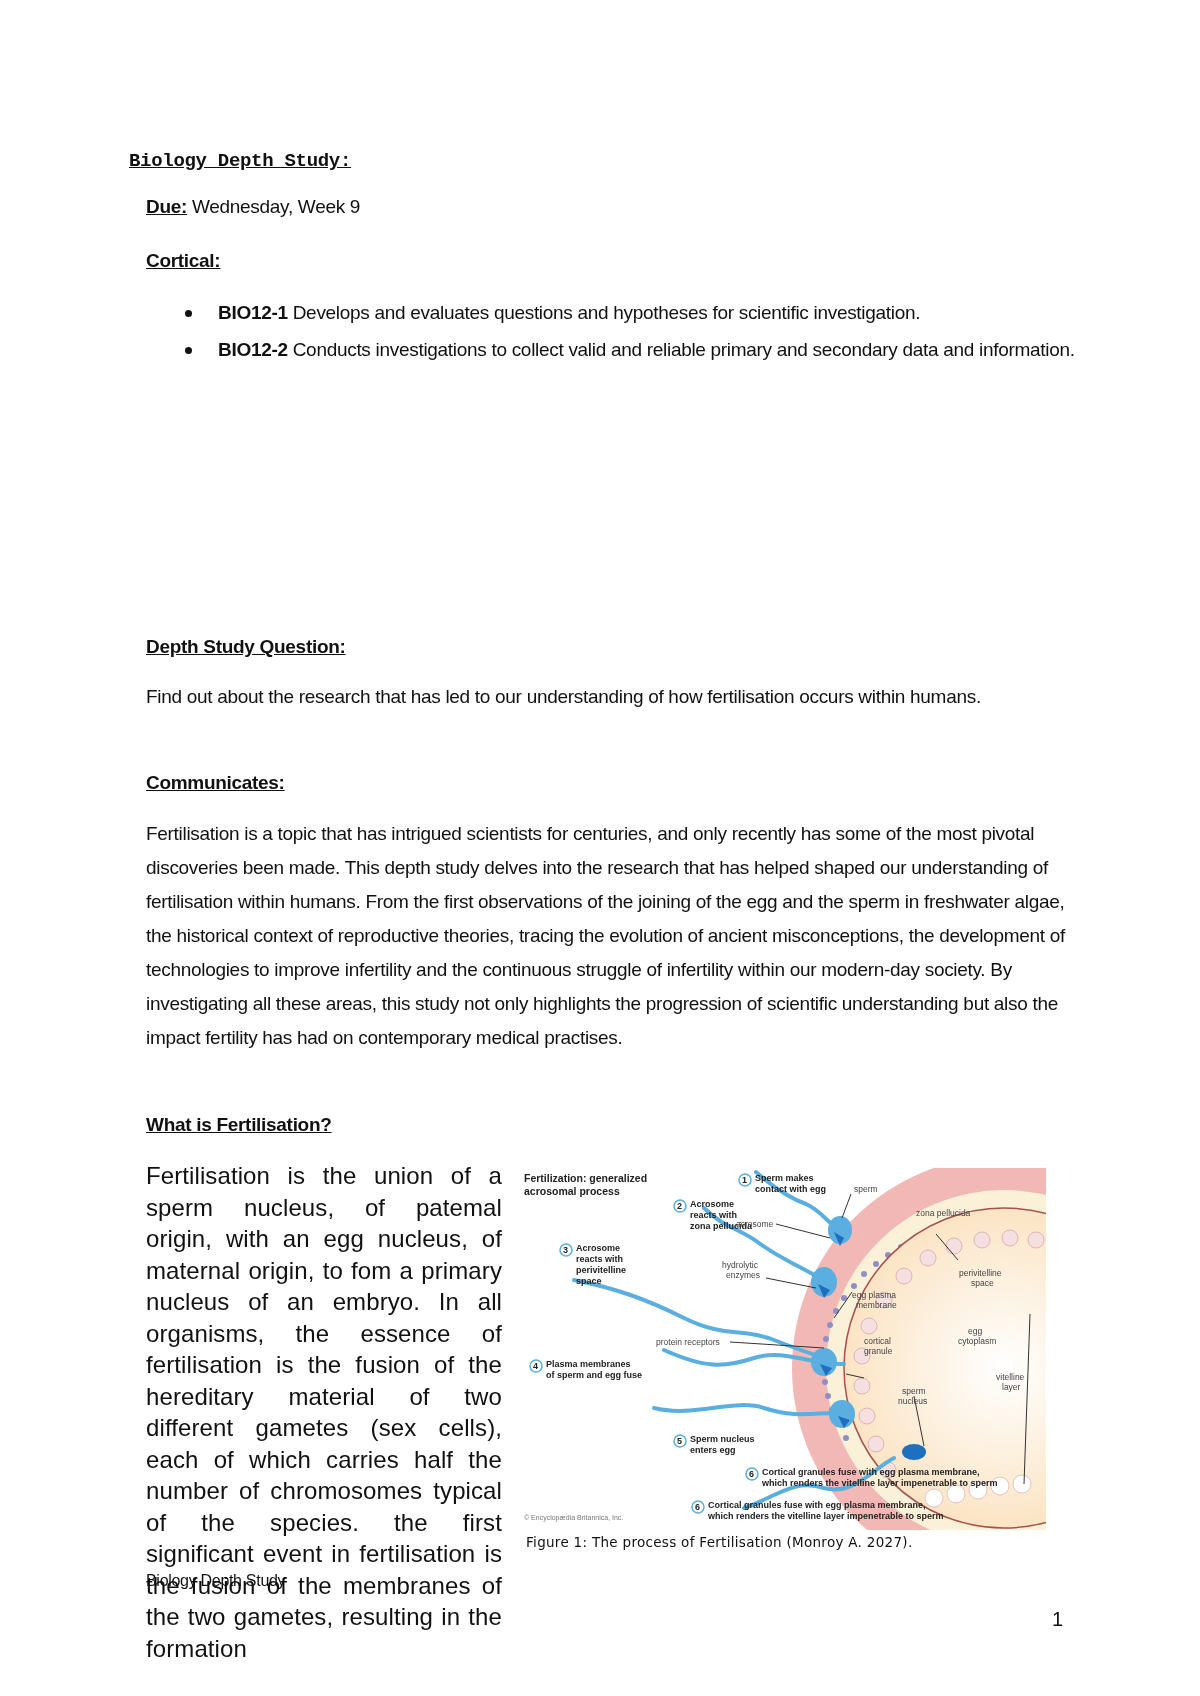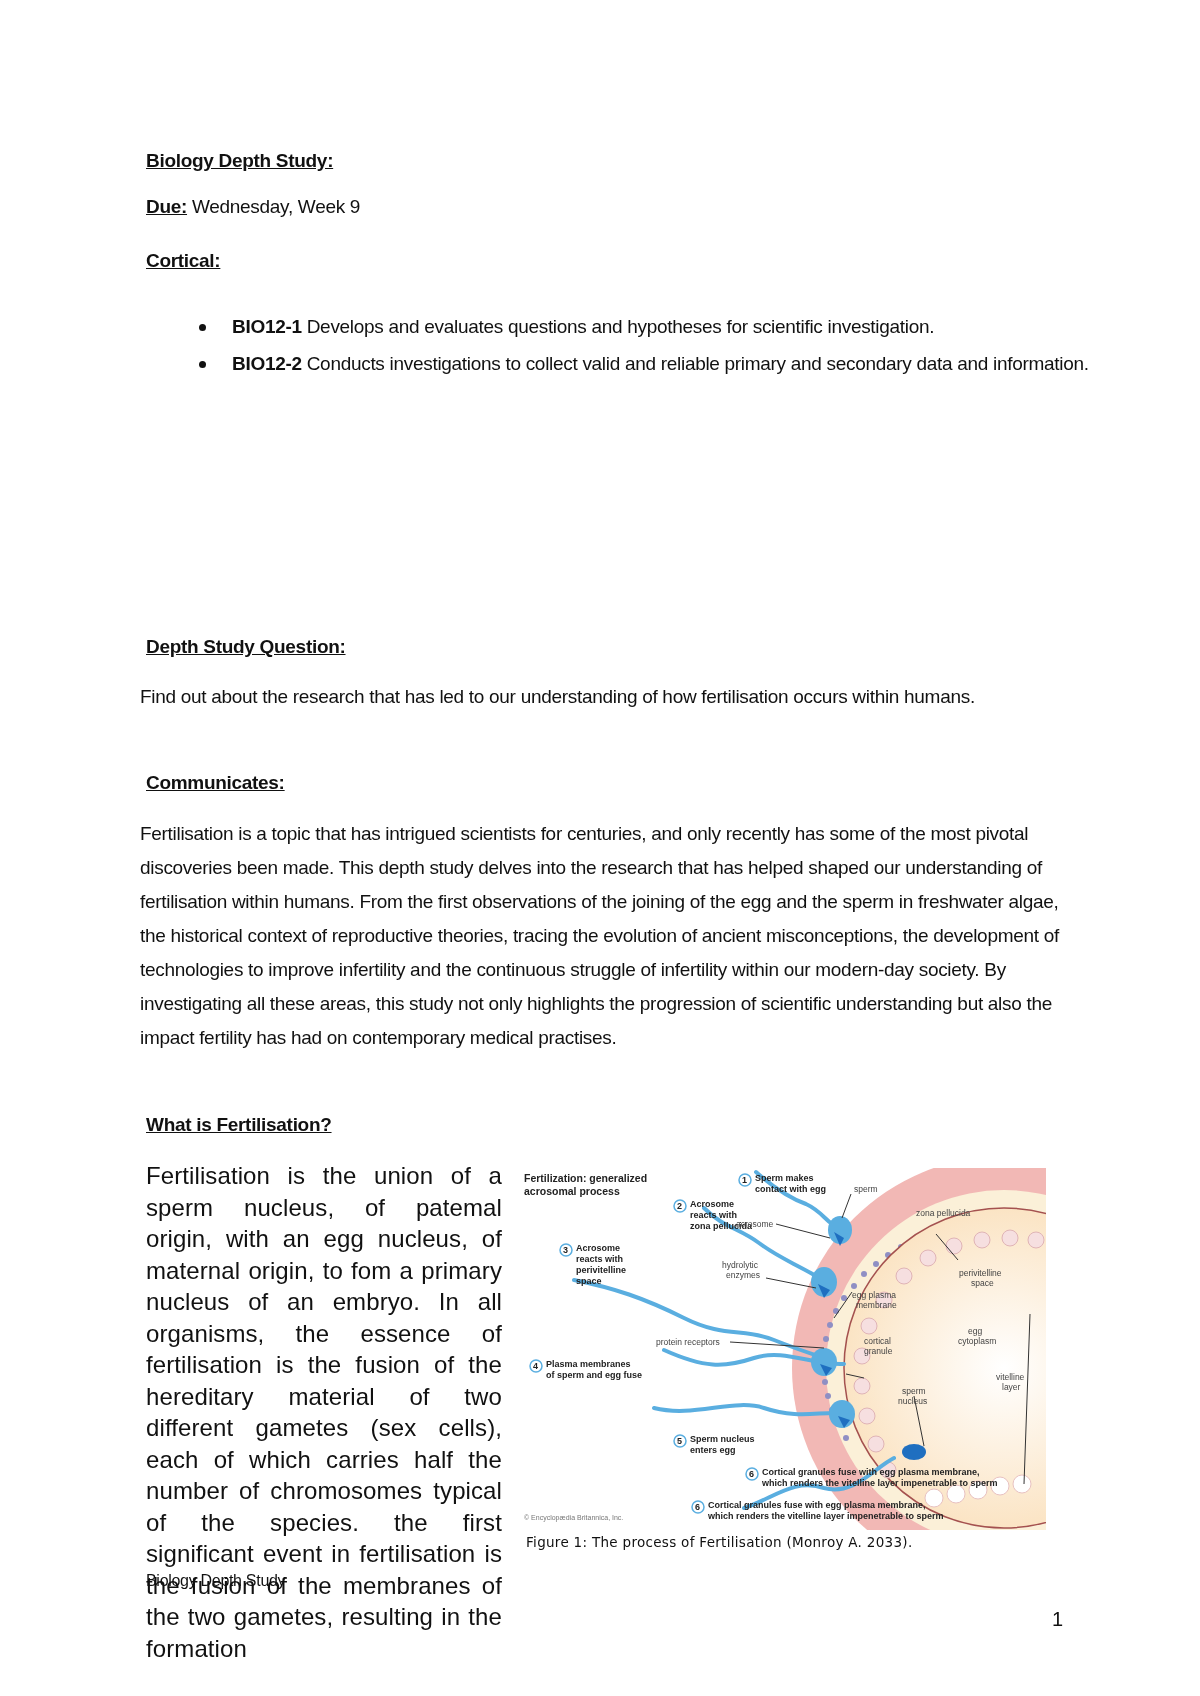--- a/index.html
+++ b/index.html
@@ -3,38 +3,38 @@
 <meta charset="utf-8">
 <style>
   html, body { margin: 0; padding: 0; background: #ffffff; }
   body { width: 1200px; height: 1696px; position: relative; overflow: hidden;
          font-family: "Liberation Sans", sans-serif; color: #111; }
   .page { position: absolute; left: 0; top: 0; width: 1200px; height: 1696px; }
   .abs { position: absolute; }
   .h { font-weight: bold; text-decoration: underline; font-size: 19px; letter-spacing: -0.3px; }
   .txt { font-size: 19px; letter-spacing: -0.3px; }
   .due { left: 146px; top: 196px; }
-  ul.outcomes { position: absolute; left: 146px; top: 296px; width: 920px; margin: 14px; padding: 0 0 0 72px; list-style: none; }
+  ul.outcomes { position: absolute; left: 146px; top: 296px; width: 920px; margin: 0; padding: 0 0 0 72px; list-style: none; }
   ul.outcomes li { position: relative; font-size: 19px; line-height: 34px; letter-spacing: -0.3px; margin-bottom: 3px; }
   ul.outcomes li::before { content: ""; position: absolute; left: -33px; top: 14px; width: 7px; height: 7px; border-radius: 50%; background: #111; }
   ul.outcomes li b { font-weight: bold; }
-  .para { position: absolute; left: 140px; width: 920px; font-size: 19px; line-height: 34px; letter-spacing: -0.3px; margin: 0; }
+  .para { position: absolute; left: 146px; width: 920px; font-size: 19px; line-height: 34px; letter-spacing: -0.3px; margin: 0; }
   .col { position: absolute; left: 146px; top: 1160px; width: 356px; font-size: 24px; line-height: 31.5px; text-align: justify; margin: 0; letter-spacing: 0.1px; }
   .figure { position: absolute; left: 524px; top: 1168px; width: 526px; height: 362px; }
   .caption { position: absolute; left: 526px; top: 1534px; font-size: 13.5px; letter-spacing: 0.3px; font-family: "DejaVu Sans", sans-serif; }
   .footer-left { position: absolute; left: 146px; top: 1572px; font-size: 16px; letter-spacing: -0.3px; }
   .footer-right { position: absolute; left: 1052px; top: 1608px; font-size: 20px; }
   svg text { font-family: "Liberation Sans", sans-serif; }
 </style>
 </head>
 <body>
 
 <div class="page">
 
-  <div class="abs h" style="left:146px; top:150px;">Biology Depth Study:</div>
+  <div class="abs h" style="left:129px; top:150px;font-family:Liberation Mono, monospace;">Biology Depth Study:</div>
 
   <div class="abs txt due">
     <span class="h">Due:</span><span> Wednesday, Week 9</span>
   </div>
 
   <div class="abs h" style="left:146px; top:250px;">Cortical:</div>
 
   <ul class="outcomes">
     <li><b>BIO12-1</b><span> Develops and evaluates questions and hypotheses for scientific investigation.</span></li>
     <li><b>BIO12-2</b><span> Conducts investigations to collect valid and reliable primary and secondary data and information.</span></li>
@@ -211,17 +211,17 @@
     <g font-size="9" font-weight="bold" fill="#222">
       <circle cx="174" cy="339" r="6" fill="#fff" stroke="#5aaee0" stroke-width="1.5"></circle>
         <text x="171" y="342" style="display:none">6</text>
       <text x="171" y="342">6</text>
       <text x="184" y="340">Cortical granules fuse with egg plasma membrane,</text>
       <text x="184" y="351">which renders the vitelline layer impenetrable to sperm</text>
     </g>
     <text x="0" y="352" font-size="7" fill="#777">© Encyclopædia Britannica, Inc.</text>
   </svg>
 
-  <div class="caption">Figure 1: The process of Fertilisation (Monroy A. 2033).</div>
+  <div class="caption">Figure 1: The process of Fertilisation (Monroy A. 2027).</div>
 
   <div class="footer-left">Biology Depth Study</div>
   <div class="footer-right">1</div>
 </div>
 
 </body></html>

